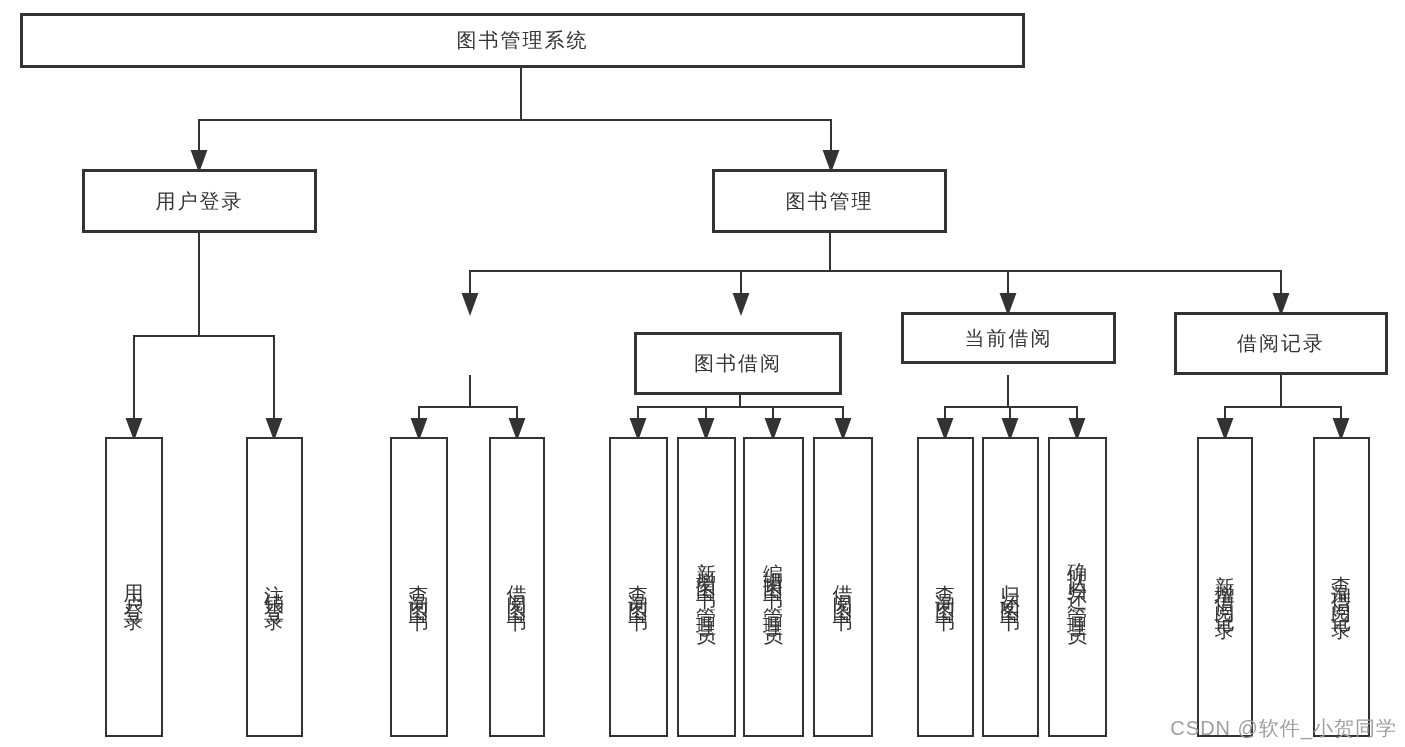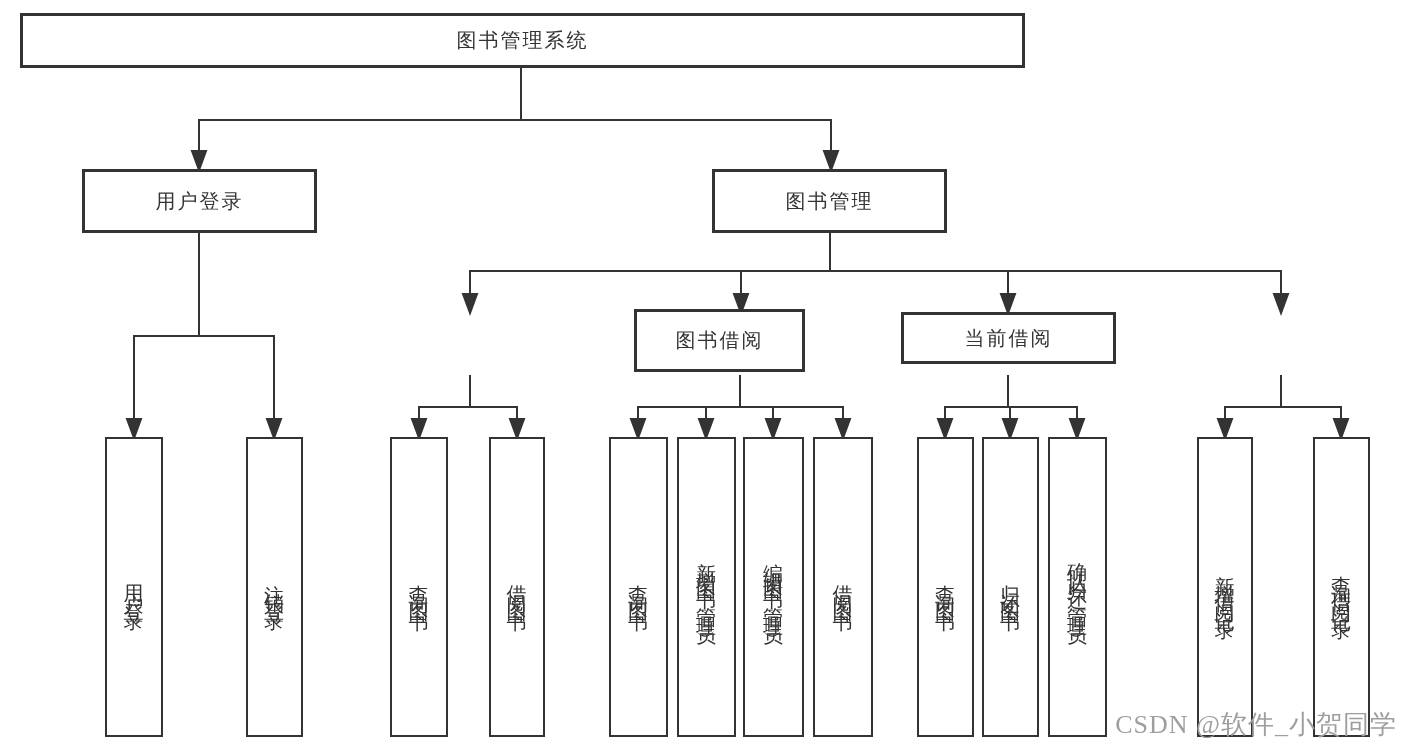--- a/index.html
+++ b/index.html
@@ -7,21 +7,20 @@
     padding: 0;
     background: #ffffff;
     font-family: "Liberation Sans", sans-serif;
   }
   .canvas {
     position: relative;
     width: 1405px;
     height: 747px;
     background: #ffffff;
     overflow: hidden;
-    font-family: Liberation Serif, serif;
   }
   .connectors {
     position: absolute;
     left: 0;
     top: 0;
     pointer-events: none;
   }
   .box {
     position: absolute;
     box-sizing: border-box;
@@ -43,21 +42,21 @@
     letter-spacing: 9px;
     line-height: 1;
     font-size: 20px;
     color: #333333;
   }
   .watermark {
     position: absolute;
     right: 8px;
     bottom: 5px;
     color: #9e9e9e;
-    font-size: 26px;
+    font-size: 20px;
     letter-spacing: 1px;
     z-index: 3;
     white-space: nowrap;
   }
 </style>
 </head>
 <body>
 
 <div class="canvas">
 
@@ -115,25 +114,28 @@
     <span>图书管理系统</span>
   </div>
 
   <div class="box thick" style="left:82px;top:169px;width:235px;height:64px">
     <span>用户登录</span>
   </div>
   <div class="box thick" style="left:712px;top:169px;width:235px;height:64px">
     <span>图书管理</span>
   </div>
 
-  <div class="box thick" style="left:634px;top:309px;width:171px;height:63px">
+  <div class="box thick" style="left:634px;top:332px;width:208px;height:63px">
     <span>图书借阅</span>
   </div>
   <div class="box thick" style="left:901px;top:312px;width:215px;height:52px">
     <span>当前借阅</span>
+  </div>
+  <div class="box thick" style="left:1174px;top:312px;width:214px;height:63px">
+    <span>借阅记录</span>
   </div>
 
   <div class="box leaf" style="left:105px;top:437px;width:58px;height:300px">
     <span>用户登录</span>
   </div>
   <div class="box leaf" style="left:246px;top:437px;width:57px;height:300px">
     <span>注销登录</span>
   </div>
 
   <div class="box leaf" style="left:390px;top:437px;width:58px;height:300px">

